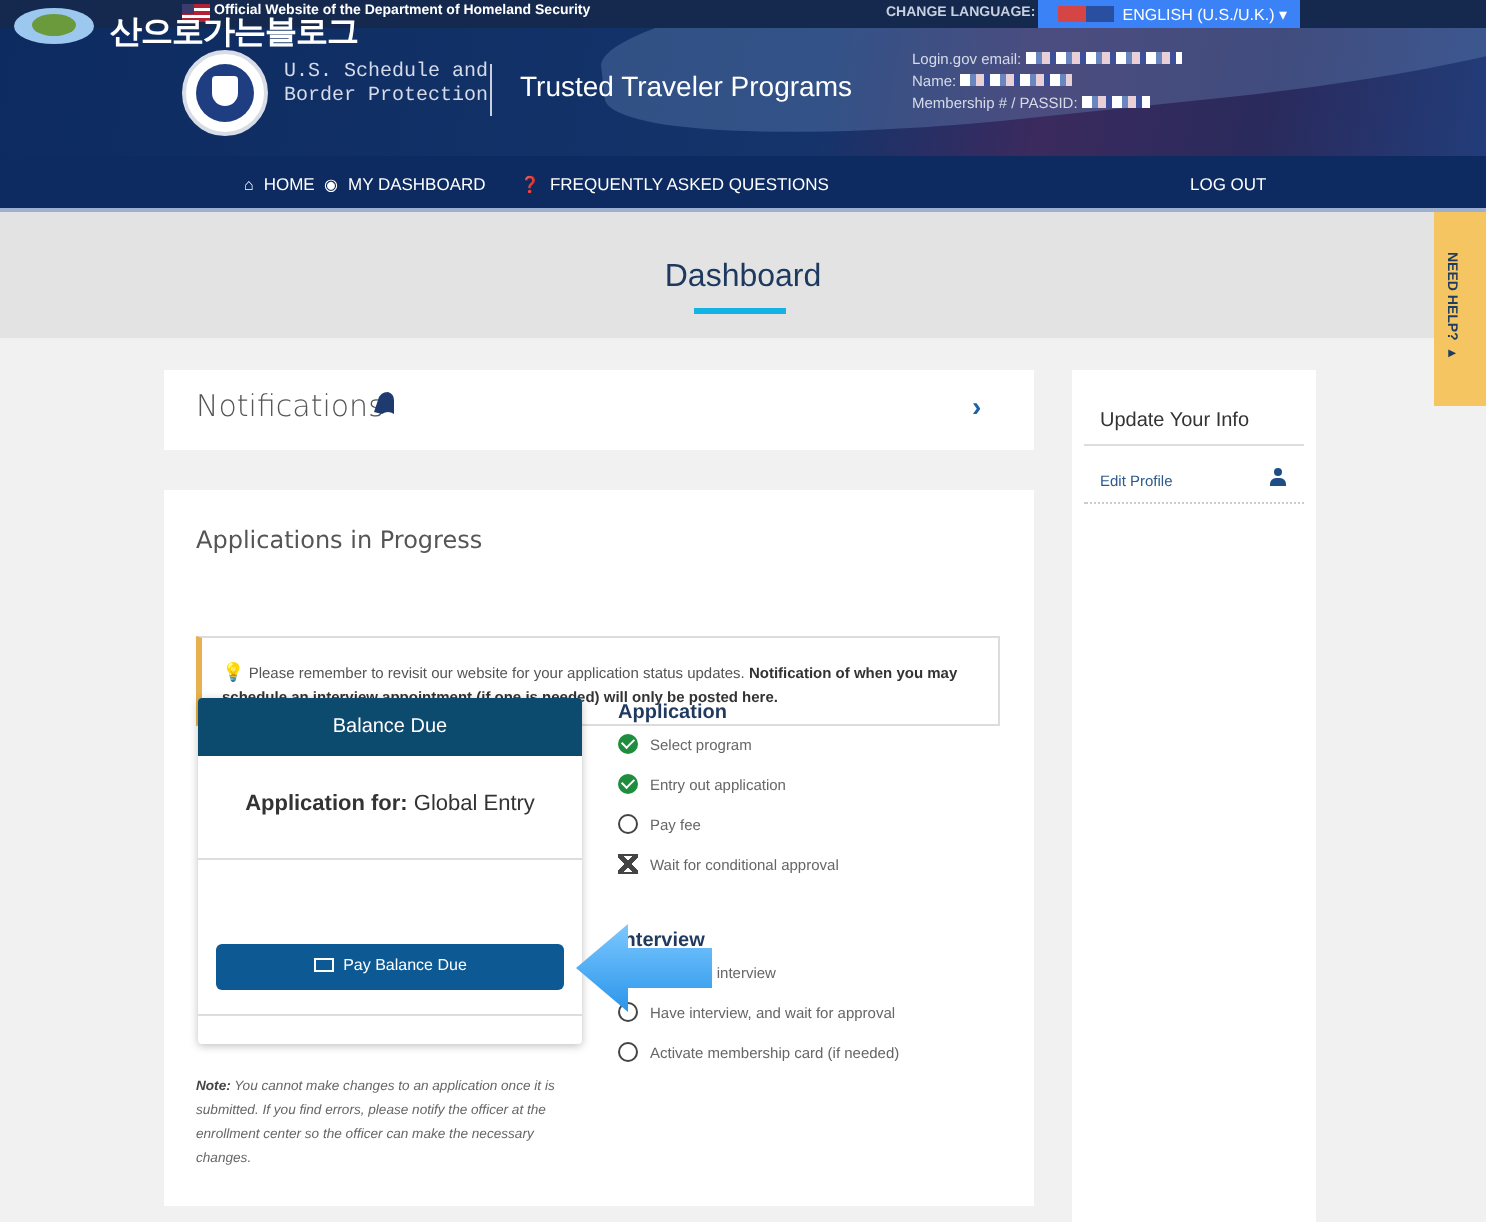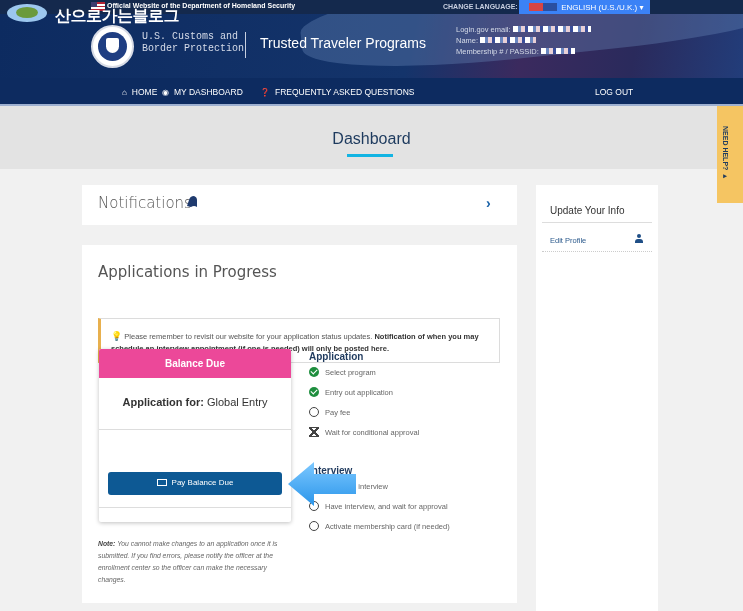--- a/index.html
+++ b/index.html
@@ -43,27 +43,27 @@
   .need-help span { position: absolute; left: 4px; top: 20px; font-size: 7px; font-weight: bold; color: #1f3b5e; writing-mode: vertical-rl; }
 
   
   .card { position: absolute; background: #fff; }
   .notif-card { left: 82px; top: 185px; width: 435px; height: 40px; }
   .notif-title { position: absolute; left: 16px; top: 9px; font-size: 15px; color: #555; font-family: "DejaVu Sans", sans-serif; font-weight: 300; }
   .bell { position: absolute; left: 104px; top: 10px; width: 12px; height: 13px; }
   .chevron { position: absolute; left: 404px; top: 10px; font-size: 14px; color: #1b63a8; font-weight: bold; }
 
   .apps-card { left: 82px; top: 245px; width: 435px; height: 358px; }
-  .apps-title { position: absolute; left: 16px; top: 18px; font-size: 15px; color: #555; font-family: "DejaVu Sans", sans-serif; text-align: center; }
+  .apps-title { position: absolute; left: 16px; top: 18px; font-size: 12px; color: #555; font-family: "DejaVu Sans", sans-serif; text-align: center; }
   .reminder { position: absolute; left: 16px; top: 47px; width: 402px; height: 45px; border: 1px solid #dcdcdc; border-left: 3px solid #e8b04e; padding: 11px 0 0 10px; font-size: 7.5px; line-height: 12px; color: #555; margin-top: 26px; }
   .reminder b { color: #333; }
   .bulb { color: #e8b04e; font-size: 9px; }
 
   .bal-card { position: absolute; left: 17px; top: 104px; width: 192px; height: 173px; background: #fff; box-shadow: 0 1px 4px rgba(0,0,0,0.25); border-radius: 2px; }
-  .bal-head { height: 29px; background: #ec4899; color: #fff; font-size: 10px; text-align: center; padding-top: 9px; border-radius: 2px 2px 0 0; font-weight: bold; }
+  .bal-head { height: 29px; background: #0c4a6e; color: #fff; font-size: 10px; text-align: center; padding-top: 9px; border-radius: 2px 2px 0 0; }
   .app-for { height: 52px; border-bottom: 1px solid #ddd; text-align: center; font-size: 11px; padding-top: 18px; color: #333; }
   .app-for b { font-weight: bold; }
   .app-meta { padding: 10px 0 0 9px; font-size: 7.5px; line-height: 12px; color: #555; }
   .app-meta b { color: #333; }
   .pay-btn { position: absolute; left: 9px; top: 123px; width: 174px; height: 23px; background: #0d5994; border-radius: 3px; color: #fff; font-size: 8px; text-align: center; padding-top: 6px; }
   .pay-btn .card-ic { display: inline-block; width: 10px; height: 7px; border: 1px solid #fff; margin-right: 5px; vertical-align: -1px; }
   .bal-foot { position: absolute; left: 0; top: 158px; width: 192px; border-top: 1px solid #ddd; }
 
   .note { position: absolute; left: 16px; top: 293px; width: 196px; font-size: 6.8px; line-height: 12px; font-style: italic; color: #666; }
   .note b { color: #444; }
@@ -102,21 +102,21 @@
   <span>ENGLISH (U.S./U.K.) ▾</span>
 </div>
 
 <div class="banner">
   <div class="swoosh"></div>
 </div>
 <div class="wm-island"></div>
 <div class="wm-text">산으로가는블로그</div>
 <div class="seal"></div>
 <div class="cbp-name">
-  <div>U.S. Customs and</div>
+  <div>U.S. Schedule and</div>
   <div>Border Protection</div>
 </div>
 <div class="divider-v"></div>
 <div class="ttp">Trusted Traveler Programs</div>
 <div class="user-info">
   <div><span>Login.gov email:</span> <span class="redact" style="width:78px"></span></div>
   <div><span>Name:</span> <span class="redact" style="width:56px"></span></div>
   <div><span>Membership # / PASSID:</span> <span class="redact" style="width:34px"></span></div>
 </div>
 

